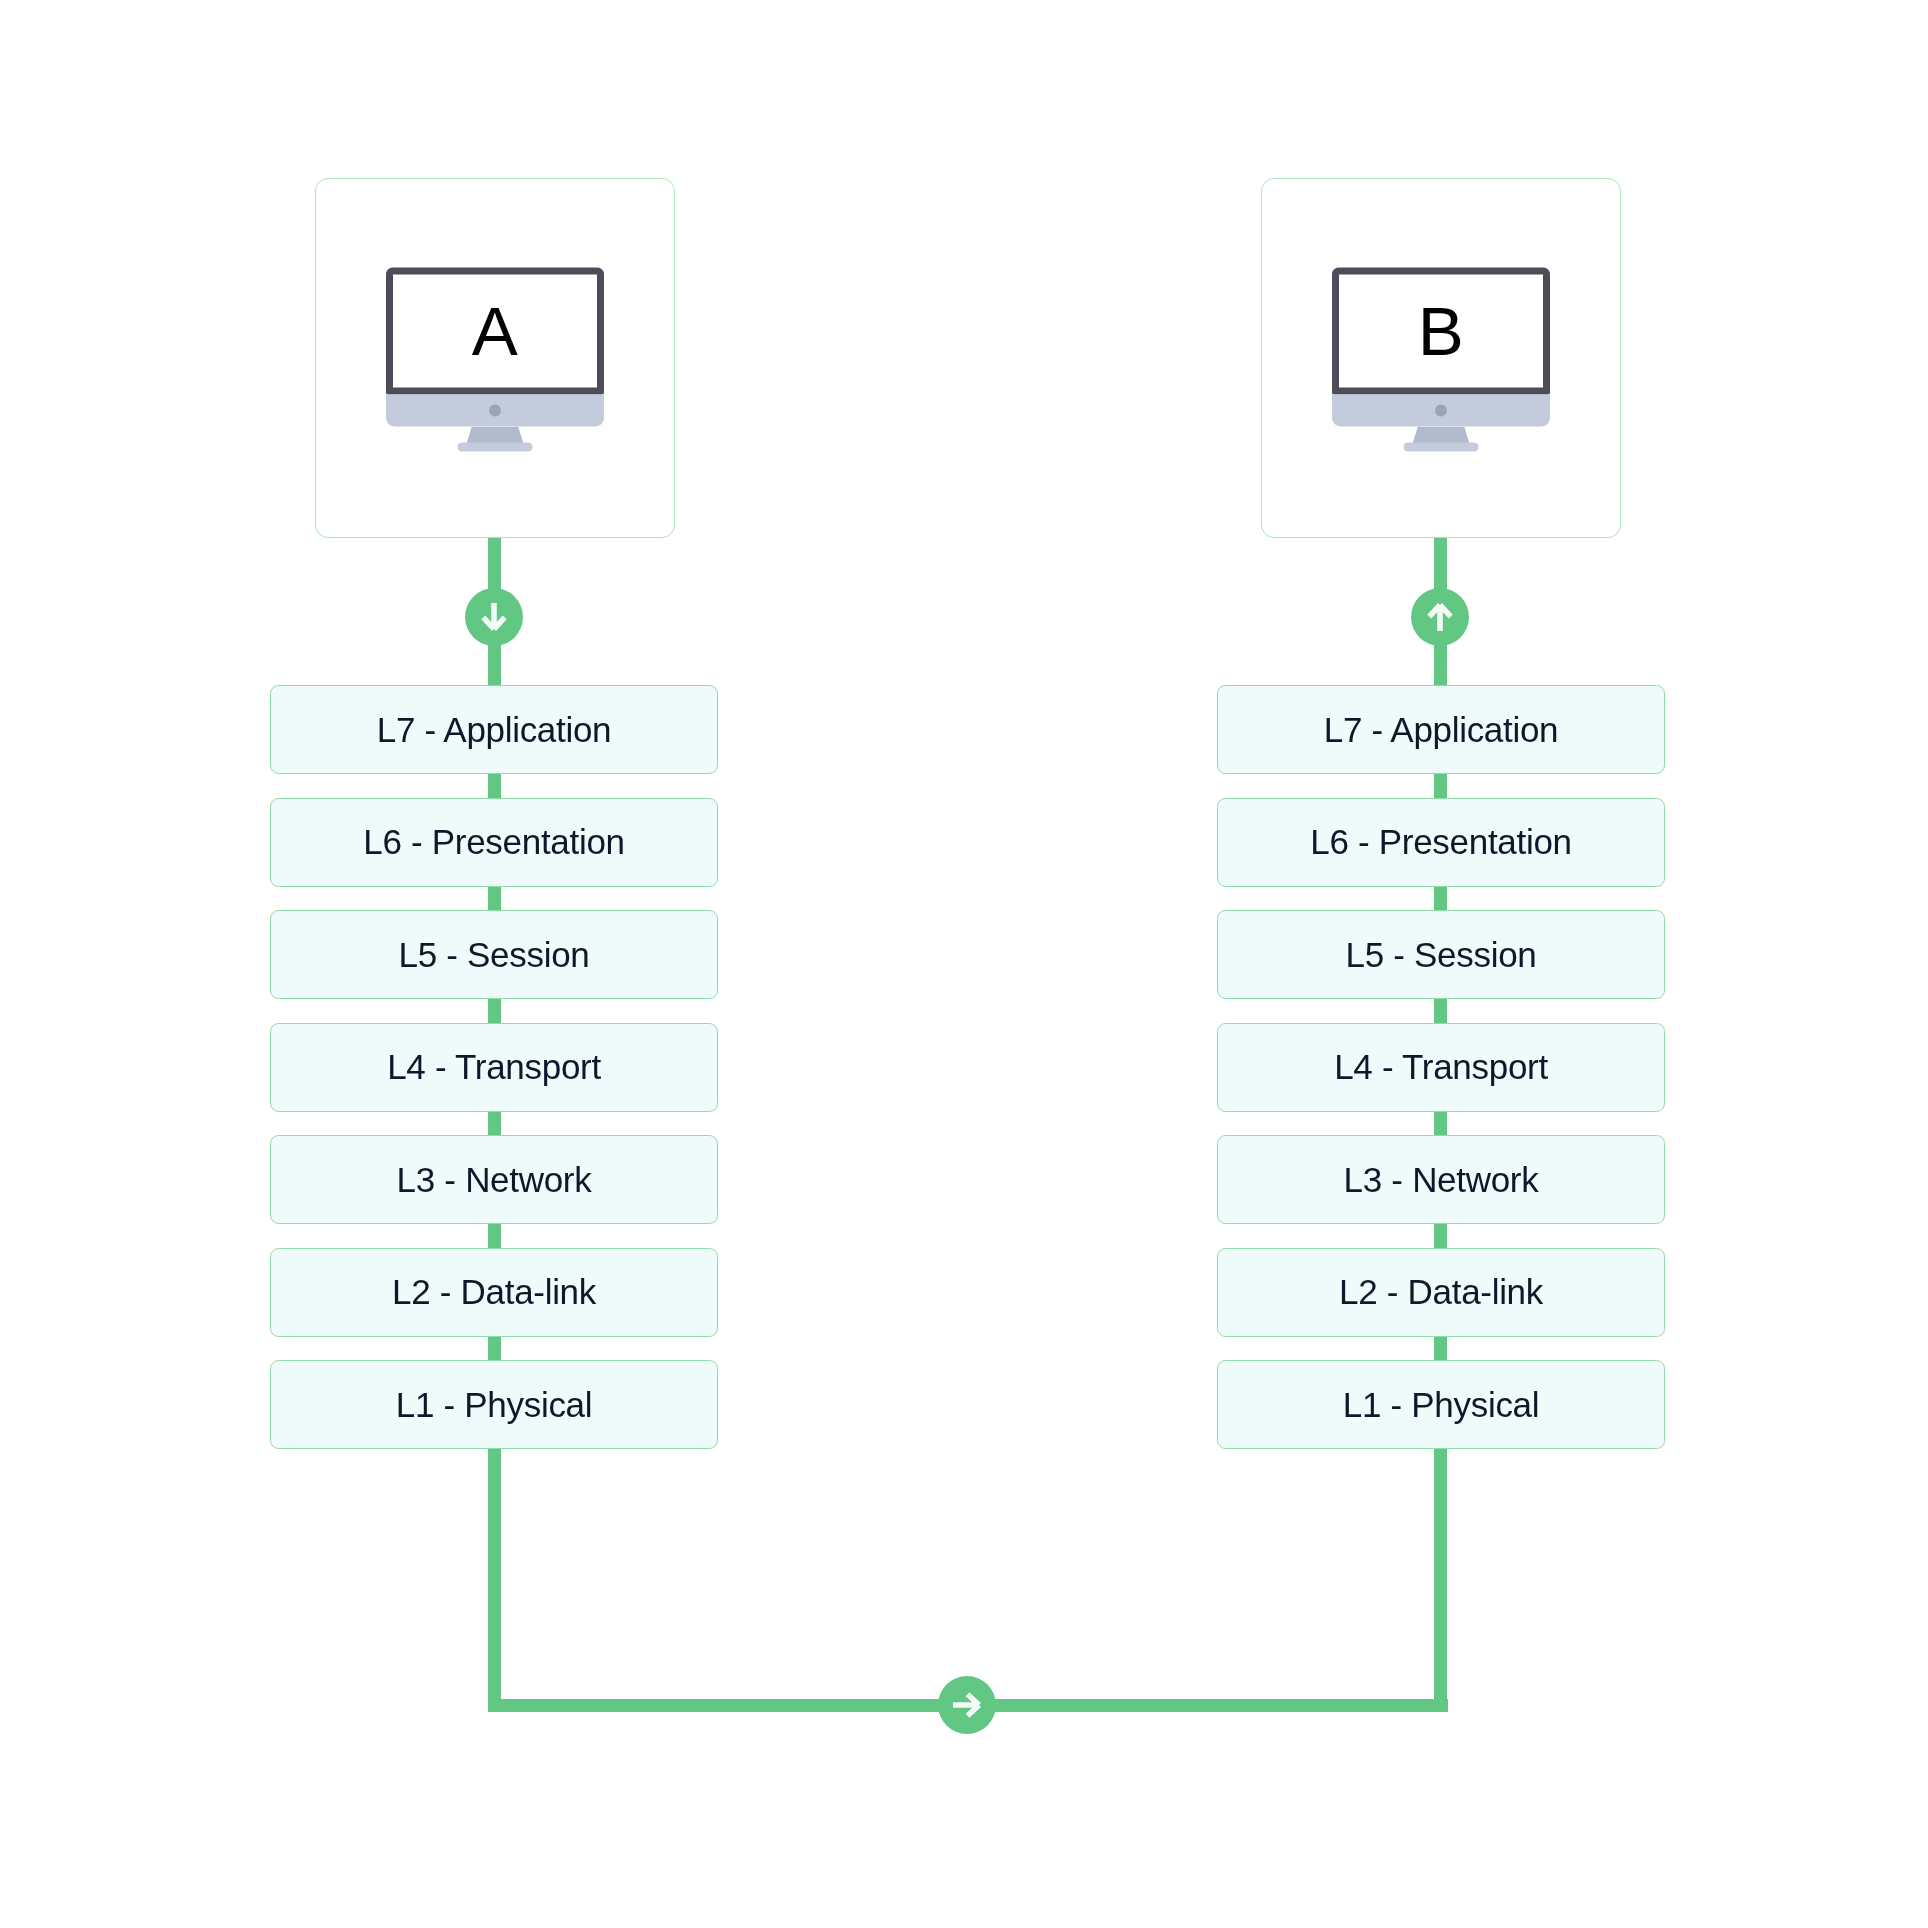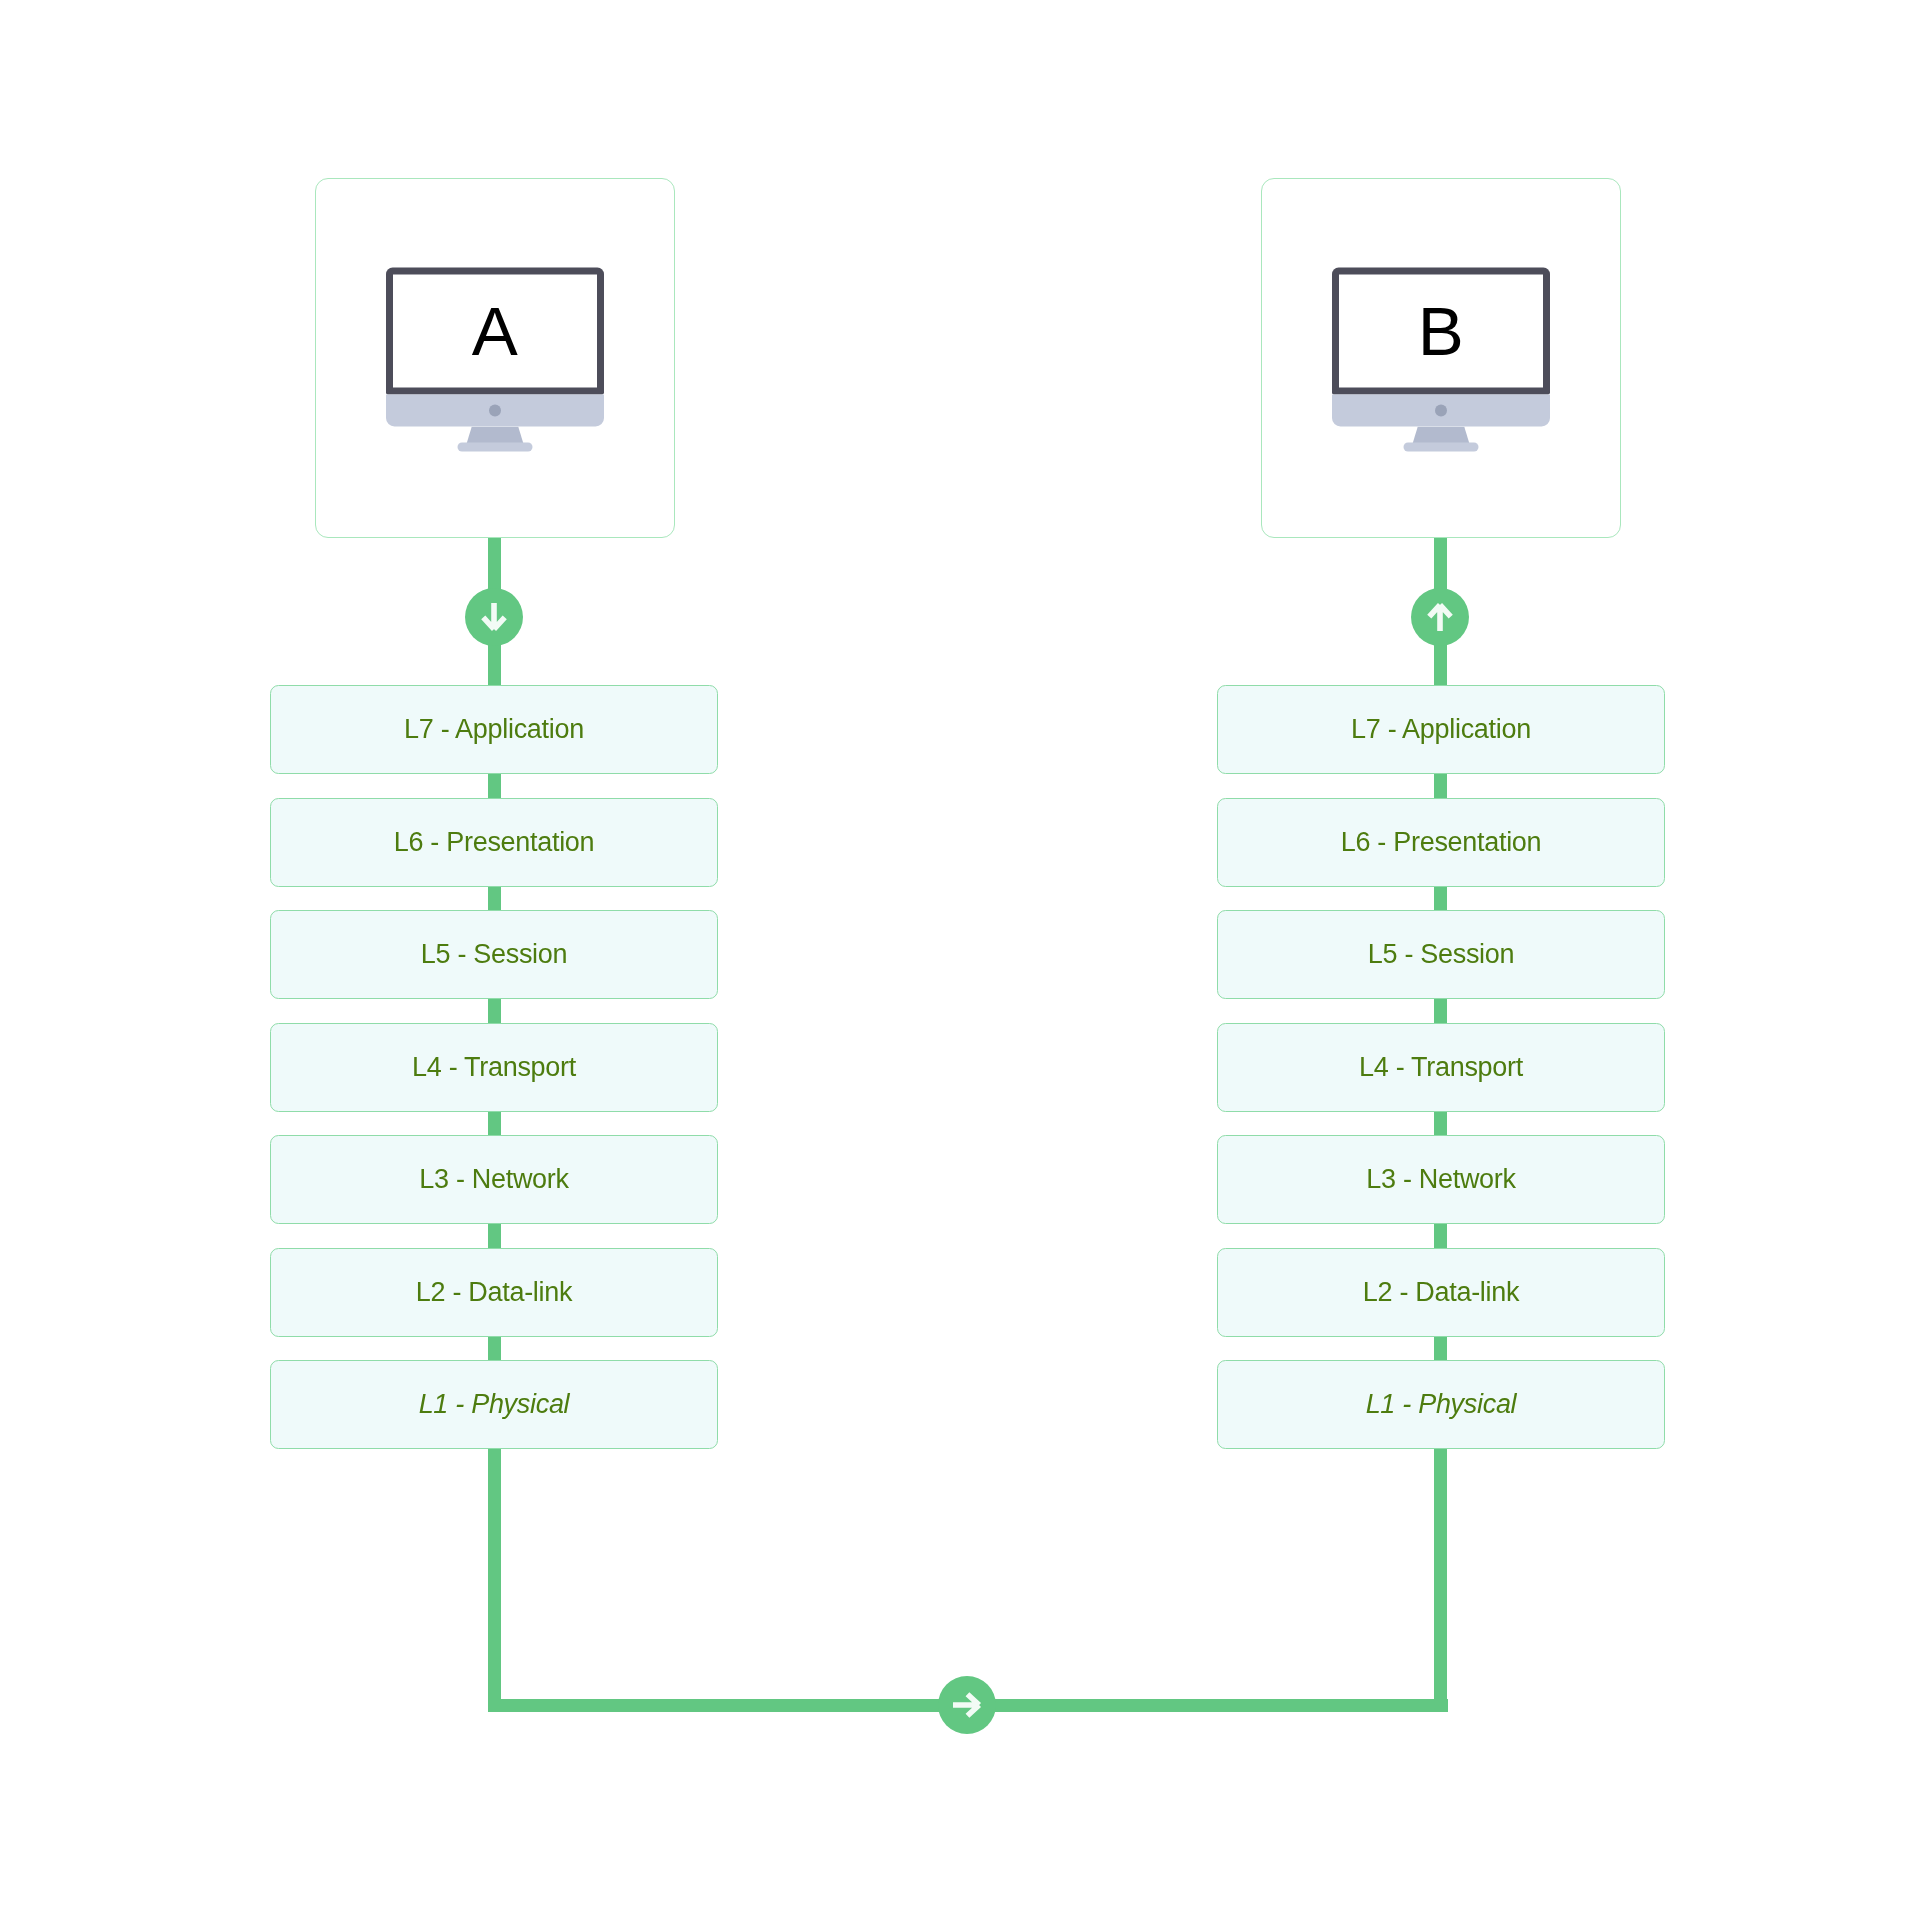--- a/index.html
+++ b/index.html
@@ -153,26 +153,26 @@
     height: 89px;
     margin-bottom: 23.5px;
     background: #effafa;
     border: 1.3px solid #8fdca9;
     border-radius: 8.5px;
     box-sizing: border-box;
     display: flex;
     align-items: center;
     justify-content: center;
   }
-  .layer-box:last-child { margin-bottom: 6px; font-style: italic; }
+  .layer-box:last-child { margin-bottom: 6px; }
   .layer-label {
     font-family: "Liberation Sans", sans-serif;
-    font-size: 27px;
+    font-size: 35px;
     font-weight: 400;
-    color: #4d7c0f;
+    color: #0f172a;
     letter-spacing: -0.3px;
     white-space: nowrap;
   }
 </style>
 </head>
 <body>
 
 <div id="stage">
 
   <div class="wire-layer">

